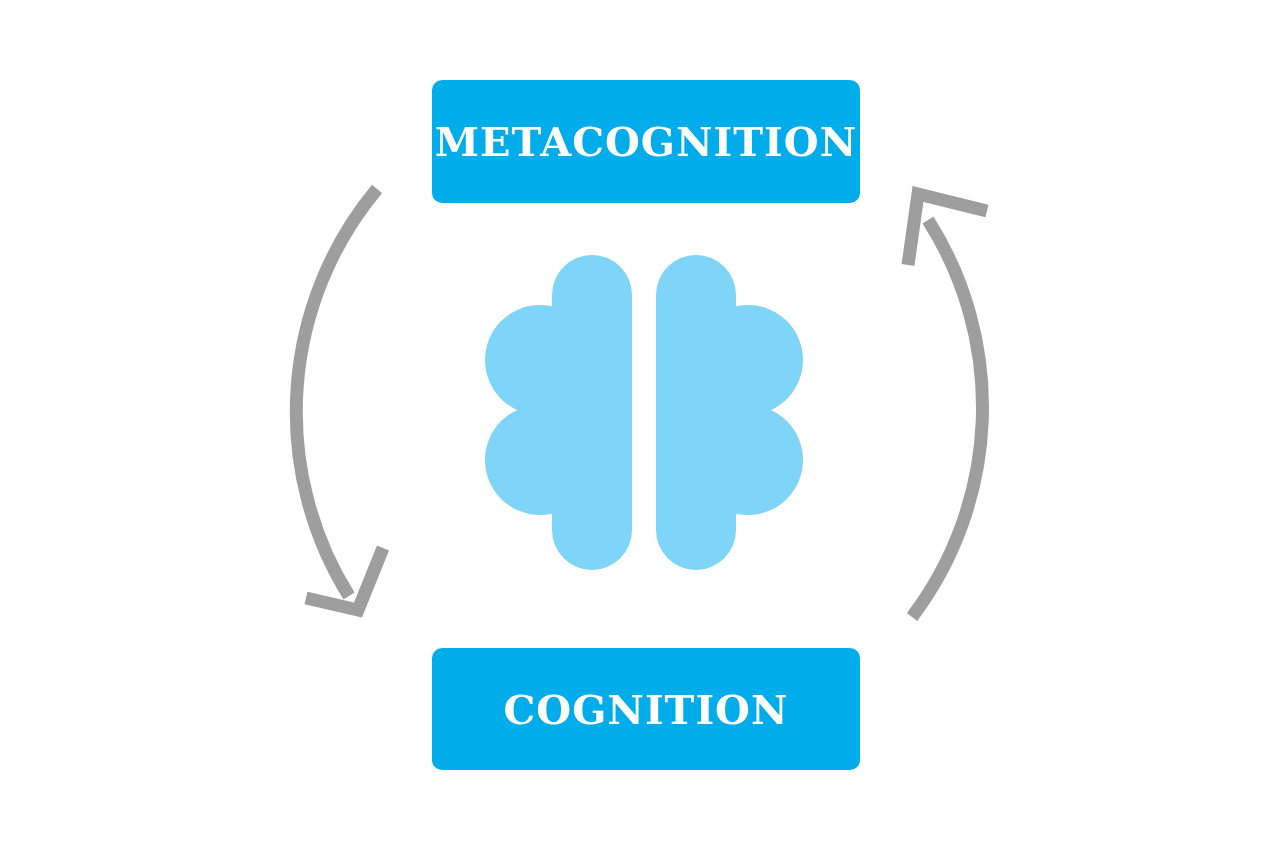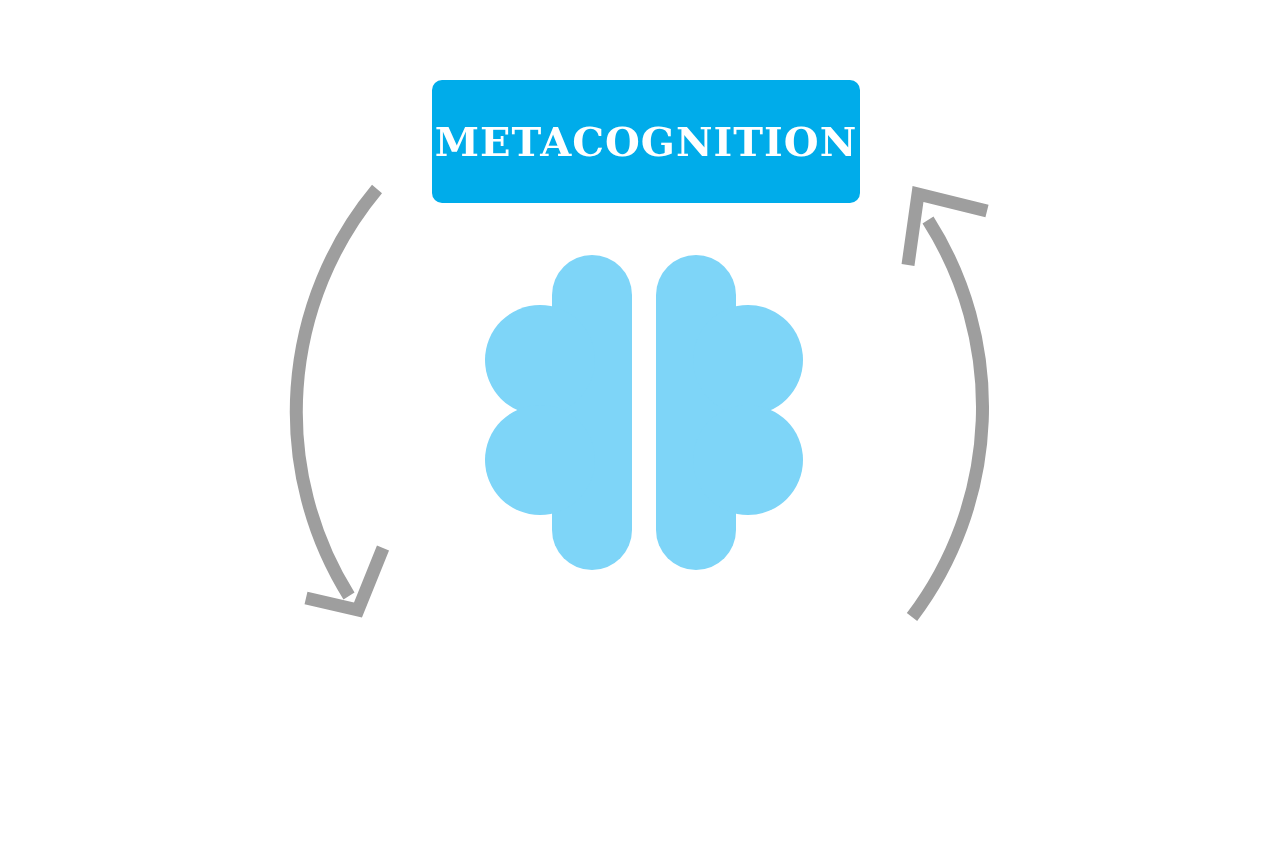--- a/index.html
+++ b/index.html
@@ -79,14 +79,17 @@
         <circle cx="748" cy="360" r="55"></circle>
         <circle cx="748" cy="460" r="55"></circle>
       </g>
     </g>
   </svg>
 
   <div class="label-box top">
     <span class="label-text">METACOGNITION</span>
   </div>
 
+  <div class="label-box bottom">
+    <span class="label-text">COGNITION</span>
+  </div>
 
 </div>
 
 </body></html>

